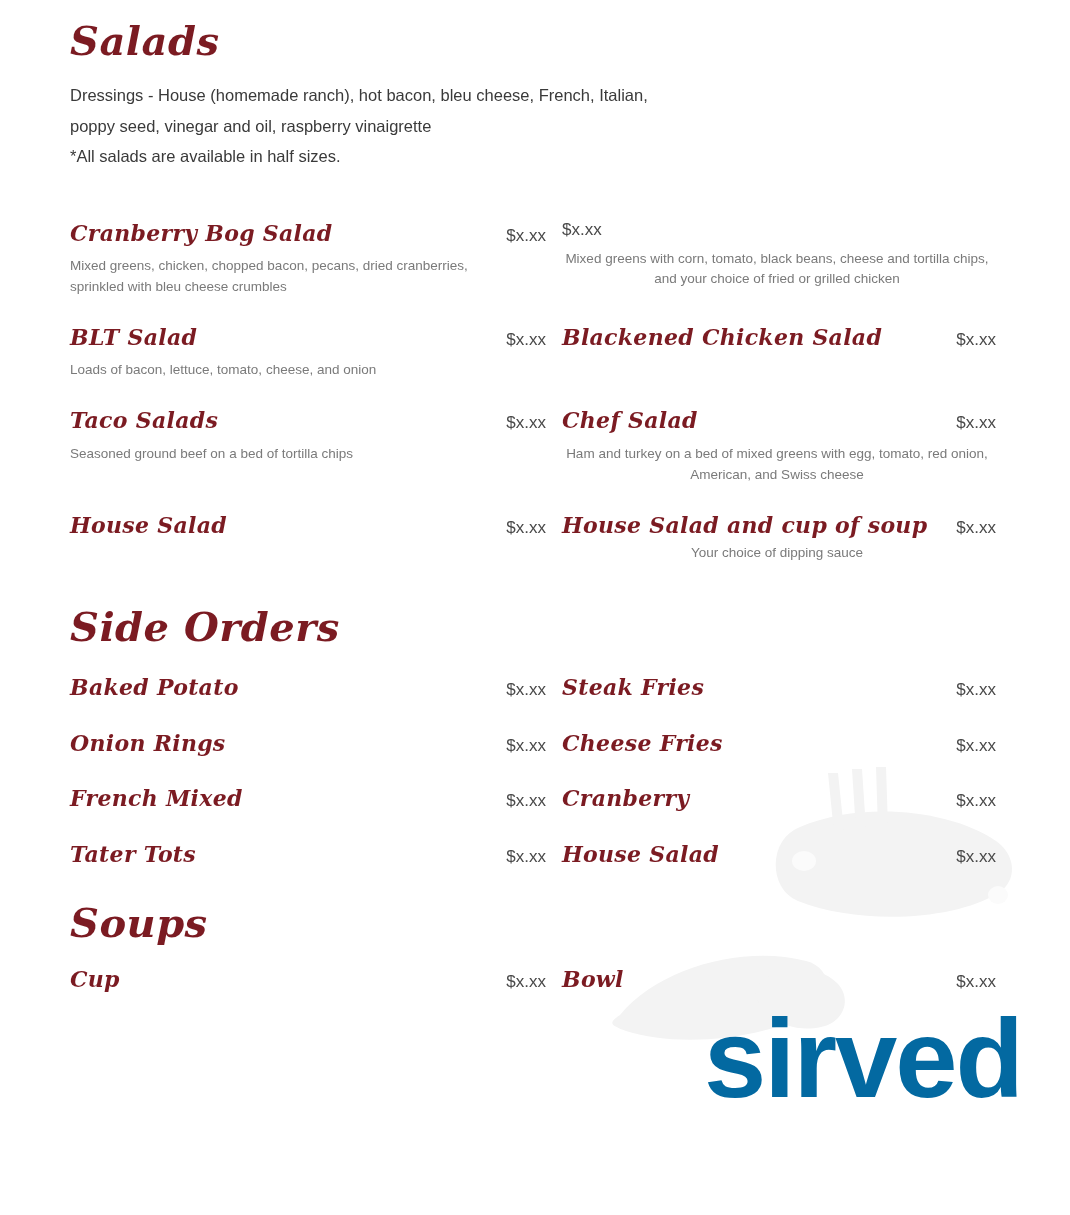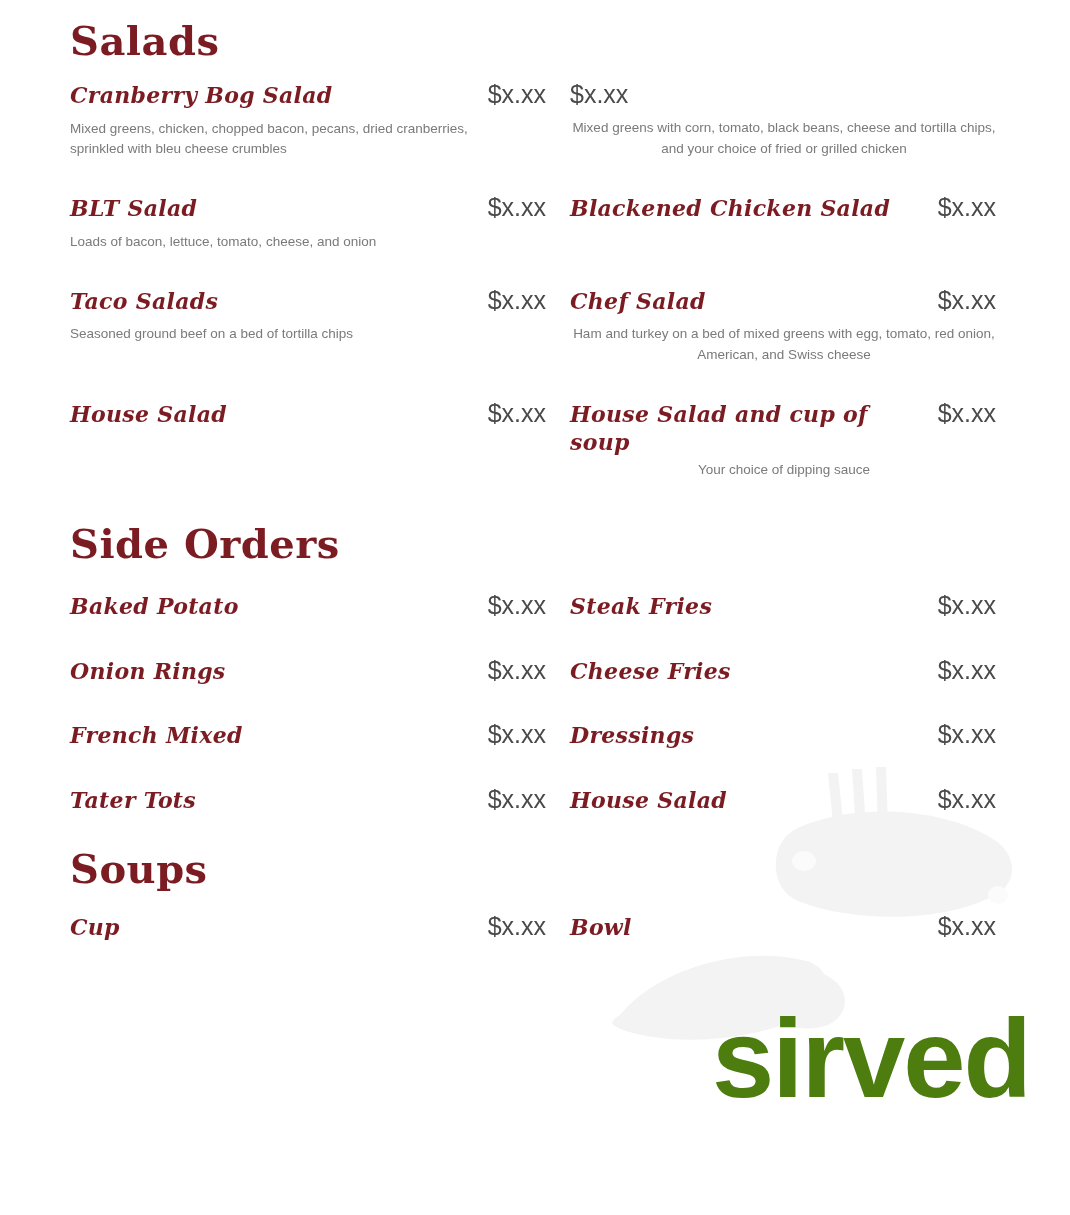--- a/index.html
+++ b/index.html
@@ -30,37 +30,38 @@
     right: 20px;
     bottom: 90px;
     width: 460px;
     height: 360px;
     pointer-events: none;
     z-index: 0;
   }
   .watermark svg { display:block; width:100%; height:100%; }
   .watermark-text {
     position: absolute;
-    right: 40px;
+    right: 48px;
     bottom: 100px;
     font-family: "Liberation Sans", sans-serif;
     font-size: 112px;
     font-weight: 700;
     letter-spacing: -2px;
-    color: #4d7c0f;
+    color: #0369a1;
     line-height: 1;
     z-index: 0;
     pointer-events: none;
   }
 
   .content { position: relative; z-index: 2; }
 
   
   .section-title {
     font-family: "DejaVu Serif", serif;
+    font-style: italic;
     font-weight: 700;
     color: #7b1b22;
     font-size: 40px;
     line-height: 1.05;
     margin: 0 0 18px 0;
     letter-spacing: 0.5px;
   }
   .section-title.side { margin-top: 42px; margin-bottom: 26px; }
   .section-title.soups { margin-top: 34px; margin-bottom: 22px; }
 
@@ -70,43 +71,42 @@
     line-height: 1.85;
     margin: 0 0 48px 0;
     font-weight: 400;
   }
   .intro div { white-space: nowrap; }
 
   
   .grid {
     display: grid;
     grid-template-columns: 488px 1fr;
-    column-gap: 12px;
-    margin-top: 7px;
+    column-gap: 4px;
   }
   .cell { padding-right: 10px; }
 
   .item-head {
     display: flex;
     align-items: baseline;
     justify-content: space-between;
     gap: 10px;
   }
   .item-name {
     font-family: "DejaVu Serif", serif;
     font-style: italic;
     font-weight: 700;
     color: #7b1b22;
     font-size: 22px;
     line-height: 1.25;
     letter-spacing: 0.3px;
   }
   .item-price {
     font-family: "Liberation Sans", sans-serif;
-    font-size: 25px;
+    font-size: 17px;
     color: #4a4a4a;
     white-space: nowrap;
     padding-right: 2px;
   }
   .item-desc {
     font-size: 13.5px;
     color: #7a7a7a;
     line-height: 1.55;
     margin-top: 9px;
     max-width: 430px;
@@ -141,20 +141,25 @@
         <path d="M175 214 c22 -14 54 -14 72 4 c16 16 6 40 -16 44 c-26 6 -54 -6 -62 -24 c-6 -12 -4 -18 6 -24 z"></path>
       </g>
     </svg>
   </div>
   <div class="watermark-text">sirved</div>
 
   <div class="content">
 
     <h1 class="section-title">Salads</h1>
 
+    <div class="intro">
+      <div>Dressings - House (homemade ranch), hot bacon, bleu cheese, French, Italian,</div>
+      <div>poppy seed, vinegar and oil, raspberry vinaigrette</div>
+      <div>*All salads are available in half sizes.</div>
+    </div>
 
     <div class="grid row-salads">
       <div class="cell l">
         <div class="item-head">
           <span class="item-name">Cranberry Bog Salad</span>
           <span class="item-price">$x.xx</span>
         </div>
         <div class="item-desc">Mixed greens, chicken, chopped bacon, pecans, dried cranberries, sprinkled with bleu cheese crumbles</div>
       </div>
       <div class="cell r">
@@ -248,21 +253,21 @@
 
     <div class="grid sides">
       <div class="cell l">
         <div class="item-head">
           <span class="item-name">French Mixed</span>
           <span class="item-price">$x.xx</span>
         </div>
       </div>
       <div class="cell r">
         <div class="item-head">
-          <span class="item-name">Dressings</span>
+          <span class="item-name">Cranberry</span>
           <span class="item-price">$x.xx</span>
         </div>
       </div>
     </div>
 
     <div class="grid sides last">
       <div class="cell l">
         <div class="item-head">
           <span class="item-name">Tater Tots</span>
           <span class="item-price">$x.xx</span>

